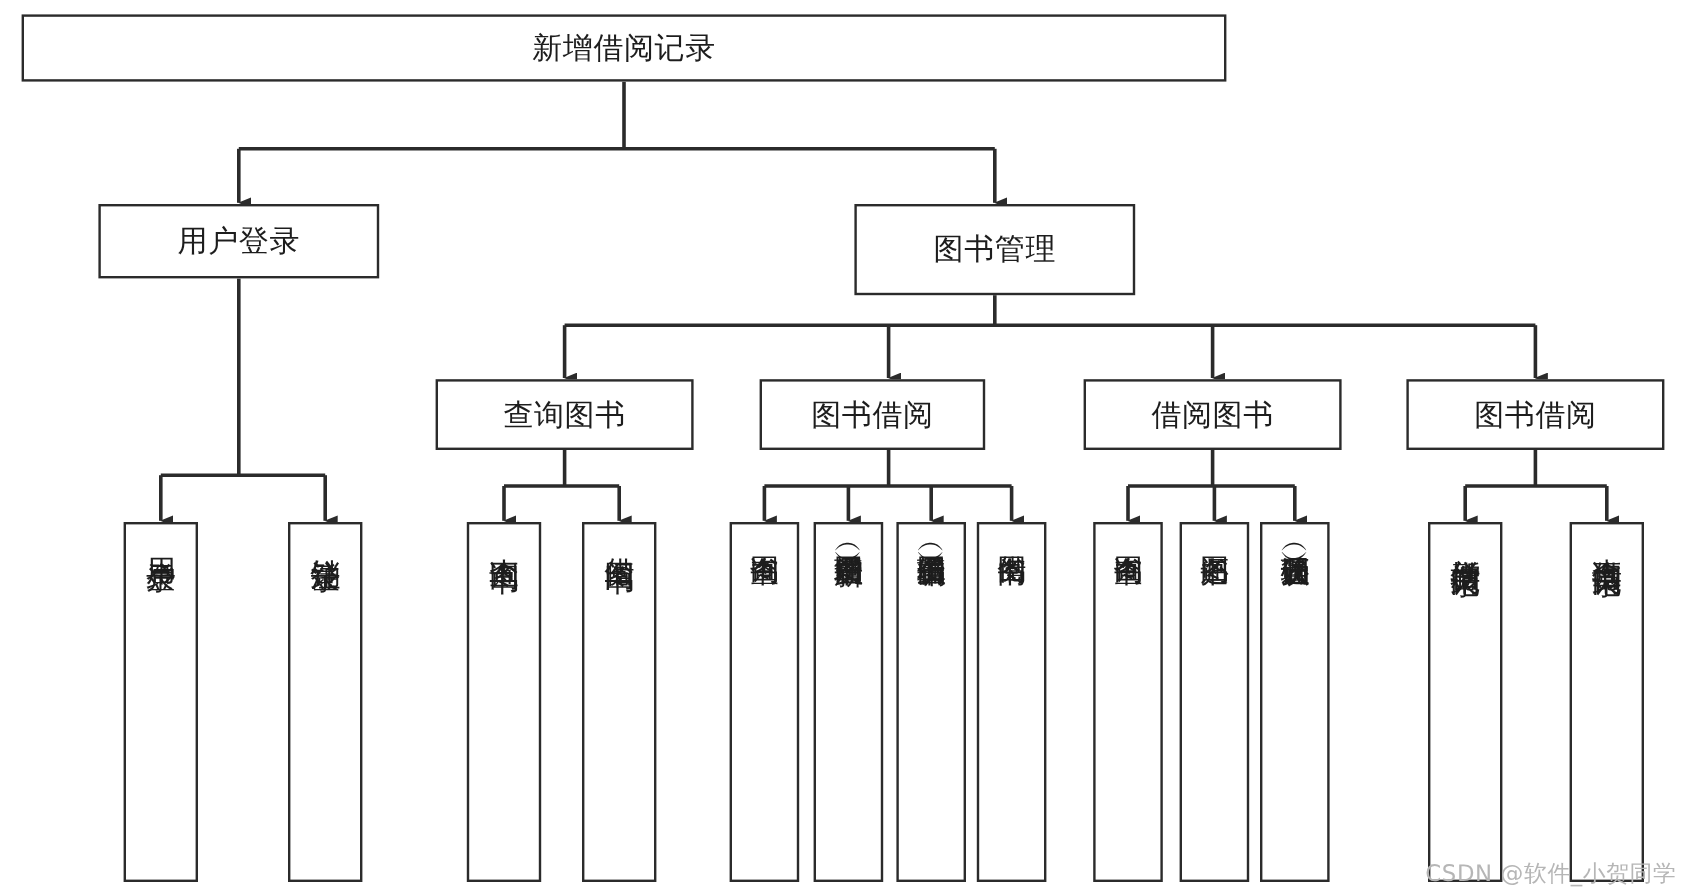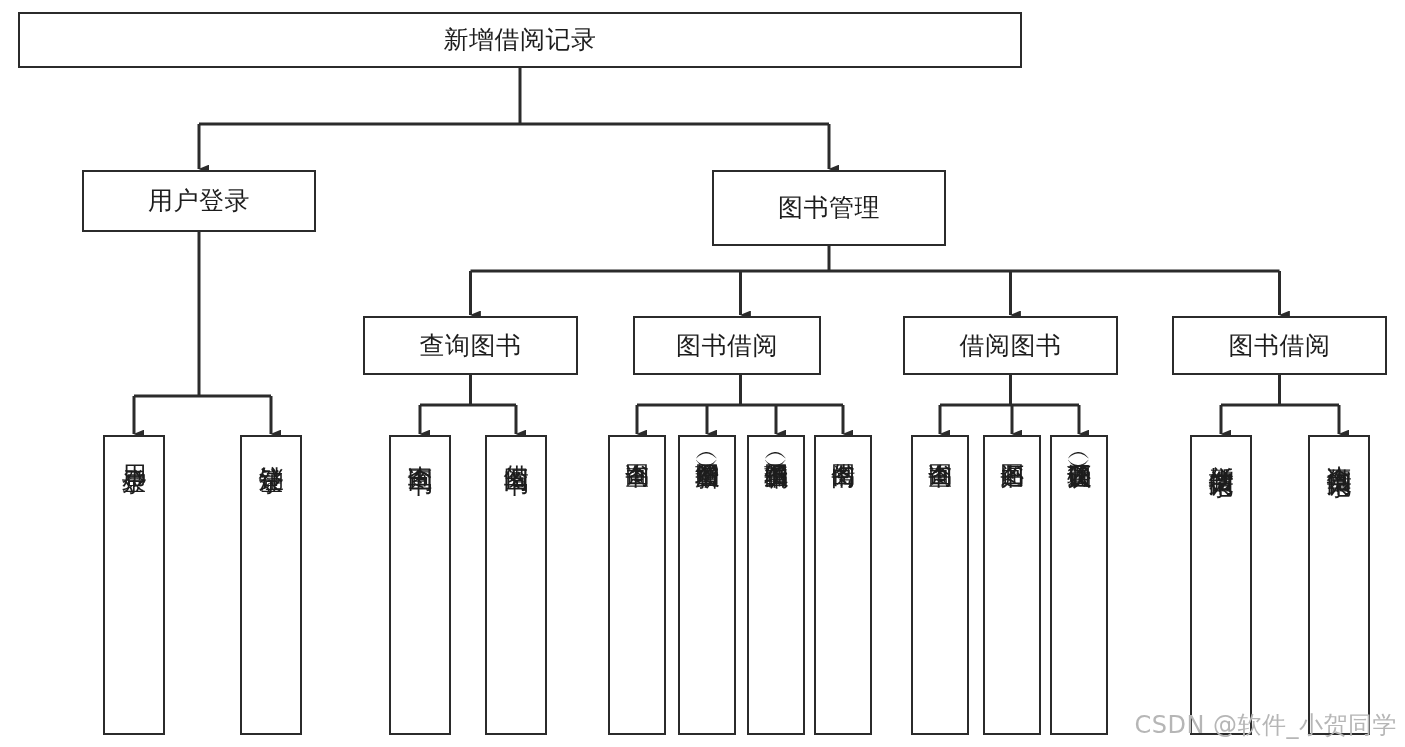--- a/index.html
+++ b/index.html
@@ -66,21 +66,21 @@
     max-height: 100%;
   }
   .node-v.tight .label {
     font-size: 24px;
     letter-spacing: 0px;
   }
   #watermark {
     position: absolute;
     right: 8px;
     bottom: 6px;
-    font-size: 24px;
+    font-size: 19px;
     color: #b6b6b6;
     letter-spacing: 0.5px;
     white-space: nowrap;
     pointer-events: none;
   }
 </style>
 </head>
 <body>
 
 <div id="diagram-root">

